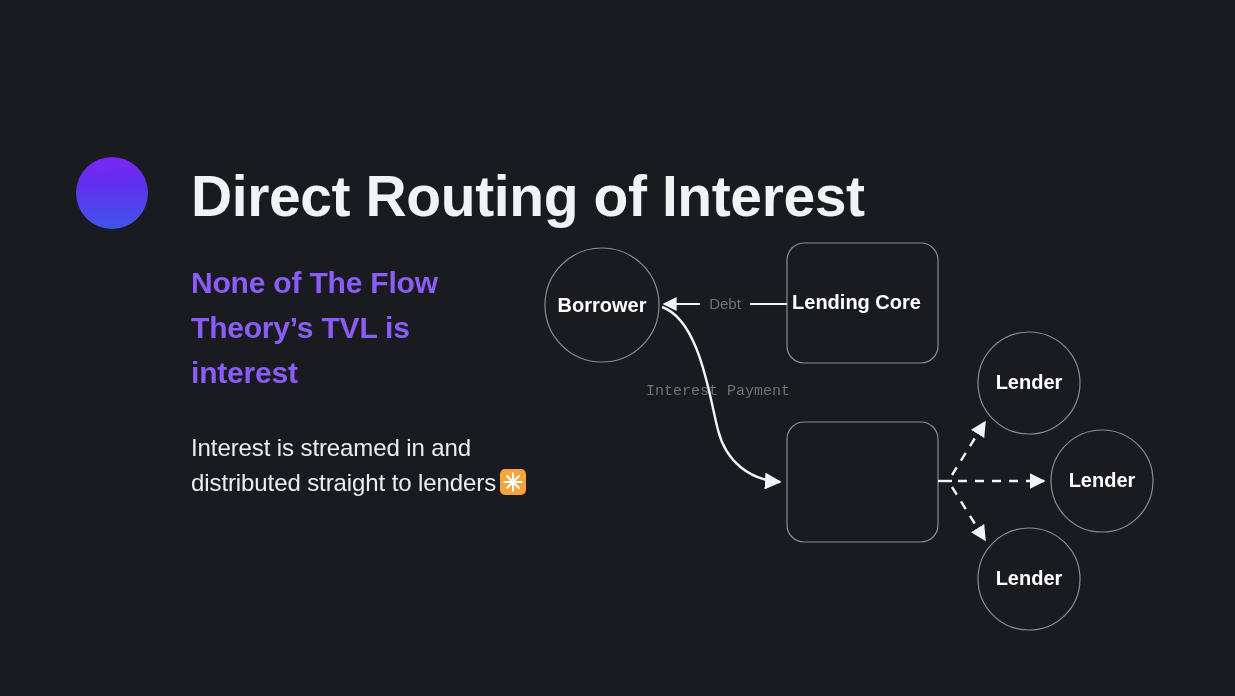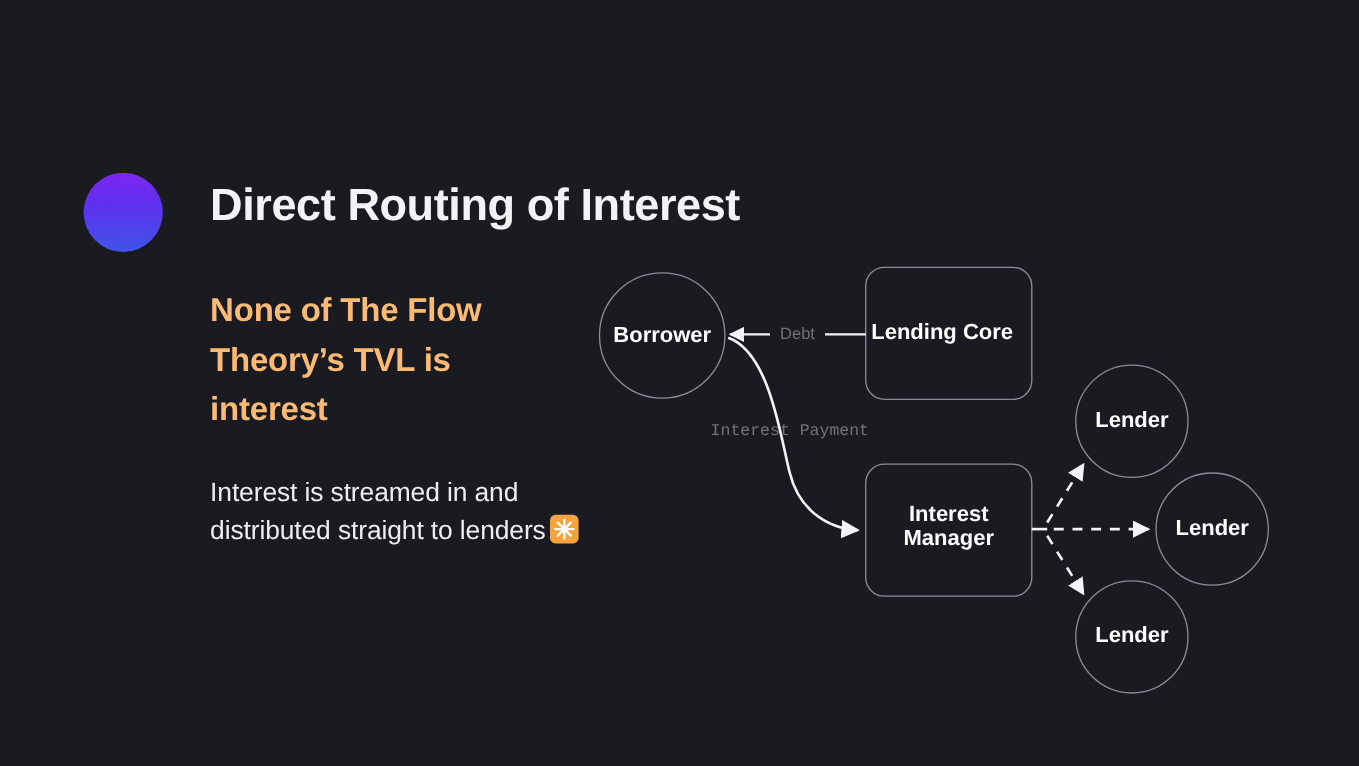--- a/index.html
+++ b/index.html
@@ -17,27 +17,27 @@
   .brand-word { height:26px; display:block; }
 
   
   .gradient-dot {
     position:absolute; left:76px; top:157px;
     width:72px; height:72px; border-radius:50%;
     background:linear-gradient(178deg,#7d26f2 0%,#6030ef 38%,#3f55e8 100%);
   }
   .page-title {
     position:absolute; left:191px; top:163px;
-    font-size:41px; font-weight:700; color:#f2f3f5;
+    font-size:57px; font-weight:700; color:#f2f3f5;
     letter-spacing:-0.4px; white-space:nowrap;
   }
   .lead {
     position:absolute; left:191px; top:260px; width:330px;
     font-size:30px; font-weight:700; line-height:45px;
-    color:#fdba74; letter-spacing:-0.2px;
+    color:#8b5cf6; letter-spacing:-0.2px;
   }
   .body-copy {
     position:absolute; left:191px; top:430px; width:340px;
     font-size:24px; font-weight:400; line-height:35px;
     color:#eceef1; letter-spacing:-0.1px;
   }
   .emoji-badge {
     display:inline-block; vertical-align:-4px;
     width:26px; height:26px; border-radius:5px;
     background:#f5a33c; position:relative; margin-left:4px;
@@ -104,22 +104,20 @@
 
     <line x1="938" y1="481" x2="952" y2="481" stroke="#f3f4f6" stroke-width="2.4"></line>
 
     <line x1="952" y1="475" x2="985" y2="422" stroke="#f3f4f6" stroke-width="2.4" stroke-dasharray="9 8" marker-end="url(#arrowDash)"></line>
     <line x1="958" y1="481" x2="1044" y2="481" stroke="#f3f4f6" stroke-width="2.4" stroke-dasharray="9 8" marker-end="url(#arrowDash)"></line>
     <line x1="952" y1="487" x2="985" y2="540" stroke="#f3f4f6" stroke-width="2.4" stroke-dasharray="9 8" marker-end="url(#arrowDash)"></line>
   </svg>
 
   <div class="node-label" style="left:542px; top:295px; width:120px;">Borrower</div>
   <div class="node-label" style="left:787px; top:292px; width:139px;">Lending Core</div>
-  <div class="node-label" style="left:787px; top:458px; width:151px;">Interest
-Manager</div>
   <div class="node-label" style="left:969px; top:372px; width:120px;">Lender</div>
   <div class="node-label" style="left:1042px; top:470px; width:120px;">Lender</div>
   <div class="node-label" style="left:969px; top:568px; width:120px;">Lender</div>
 
   <div class="edge-label" style="left:700px; top:295px; width:50px;">Debt</div>
   <div class="edge-label" style="left:638px; top:383px; width:160px;font-family:Liberation Mono, monospace;">Interest Payment</div>
 
 </div>
 
 </body></html>

